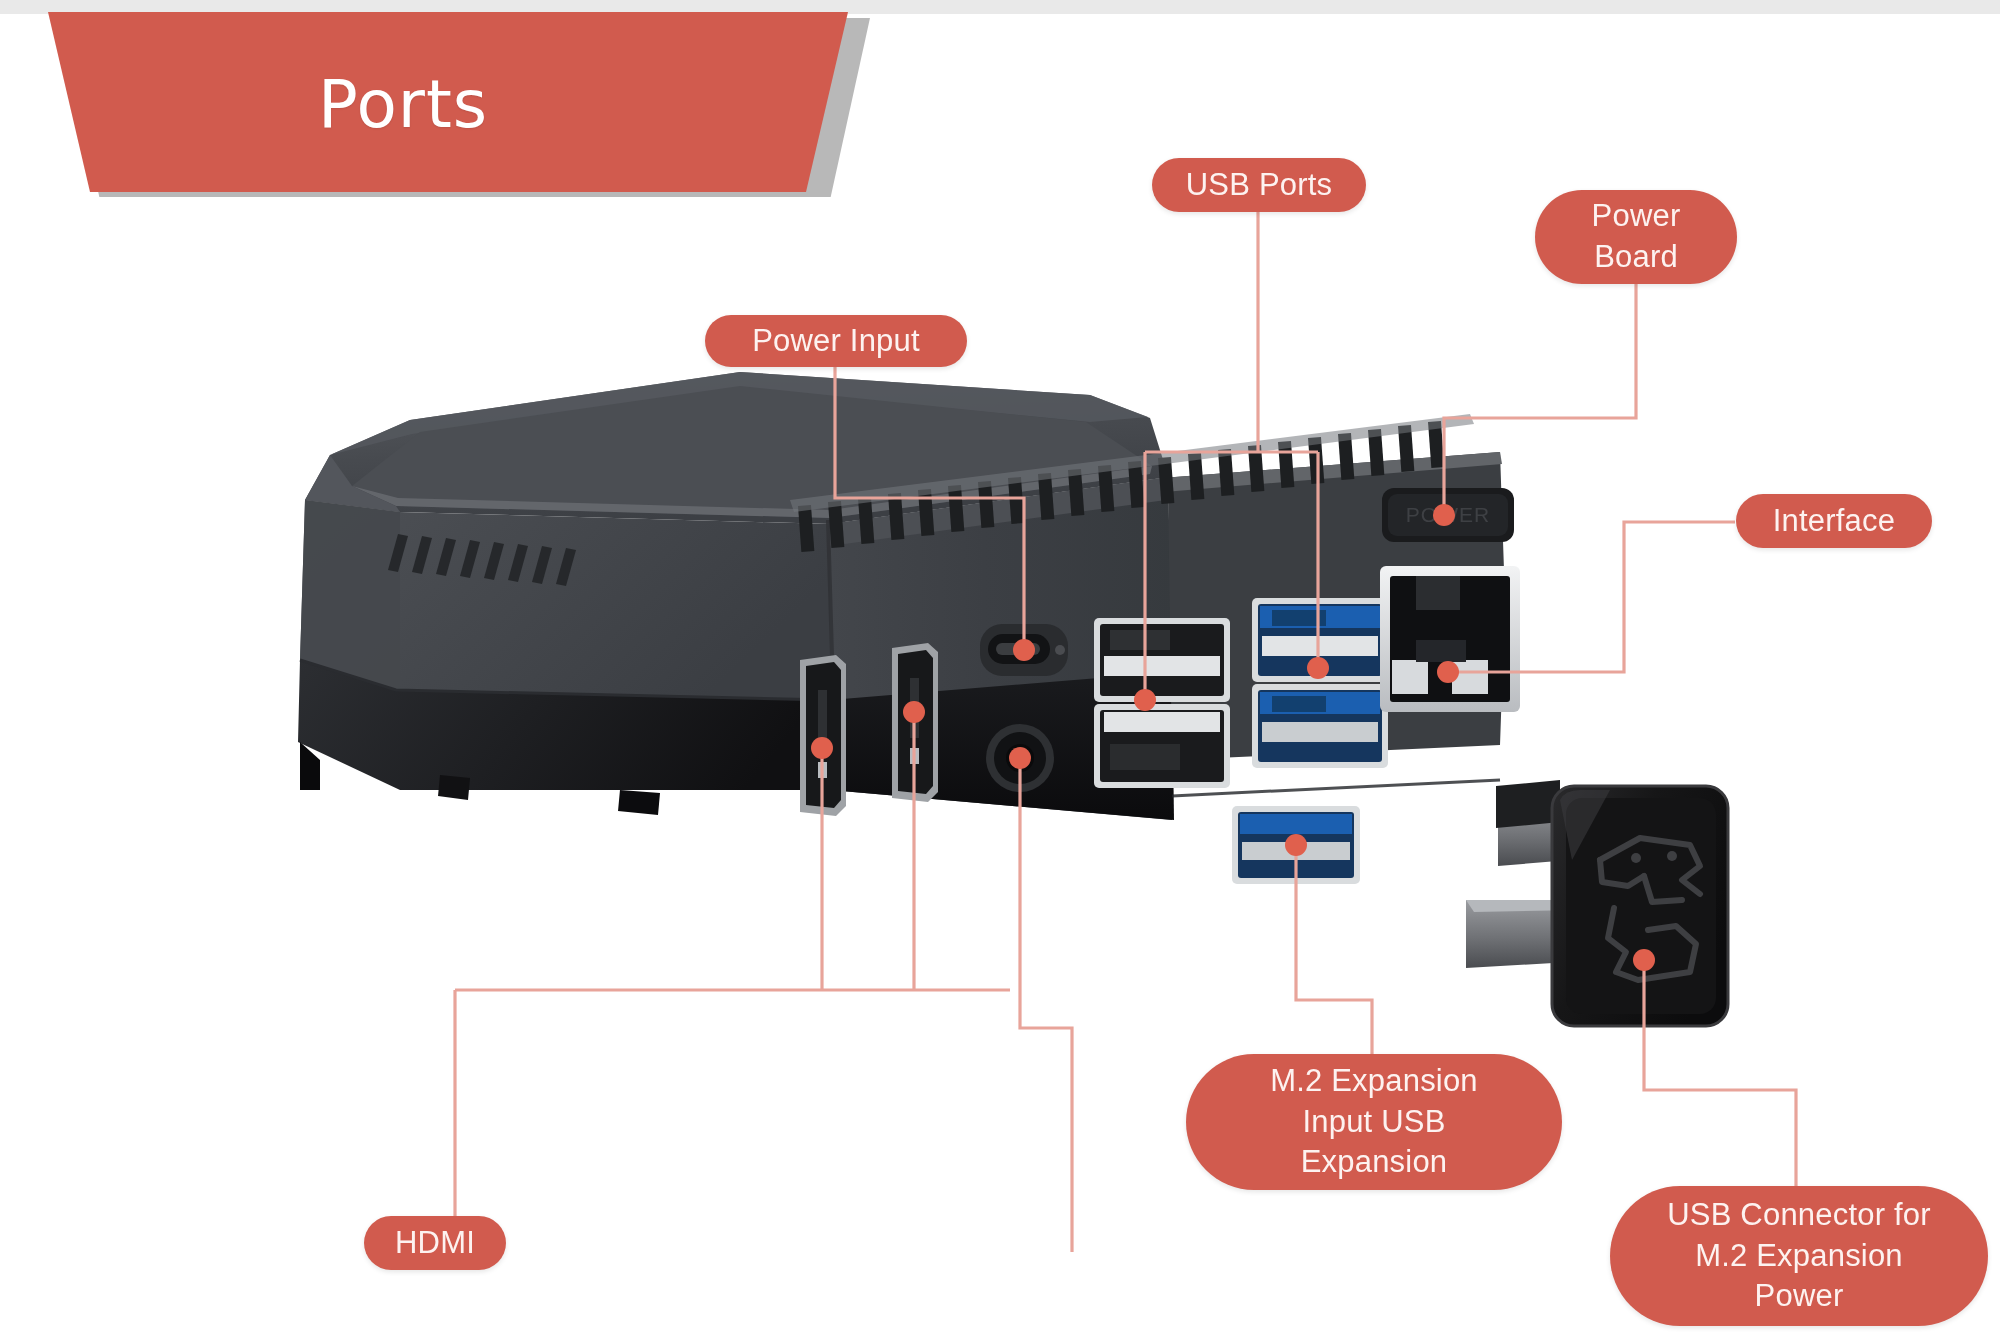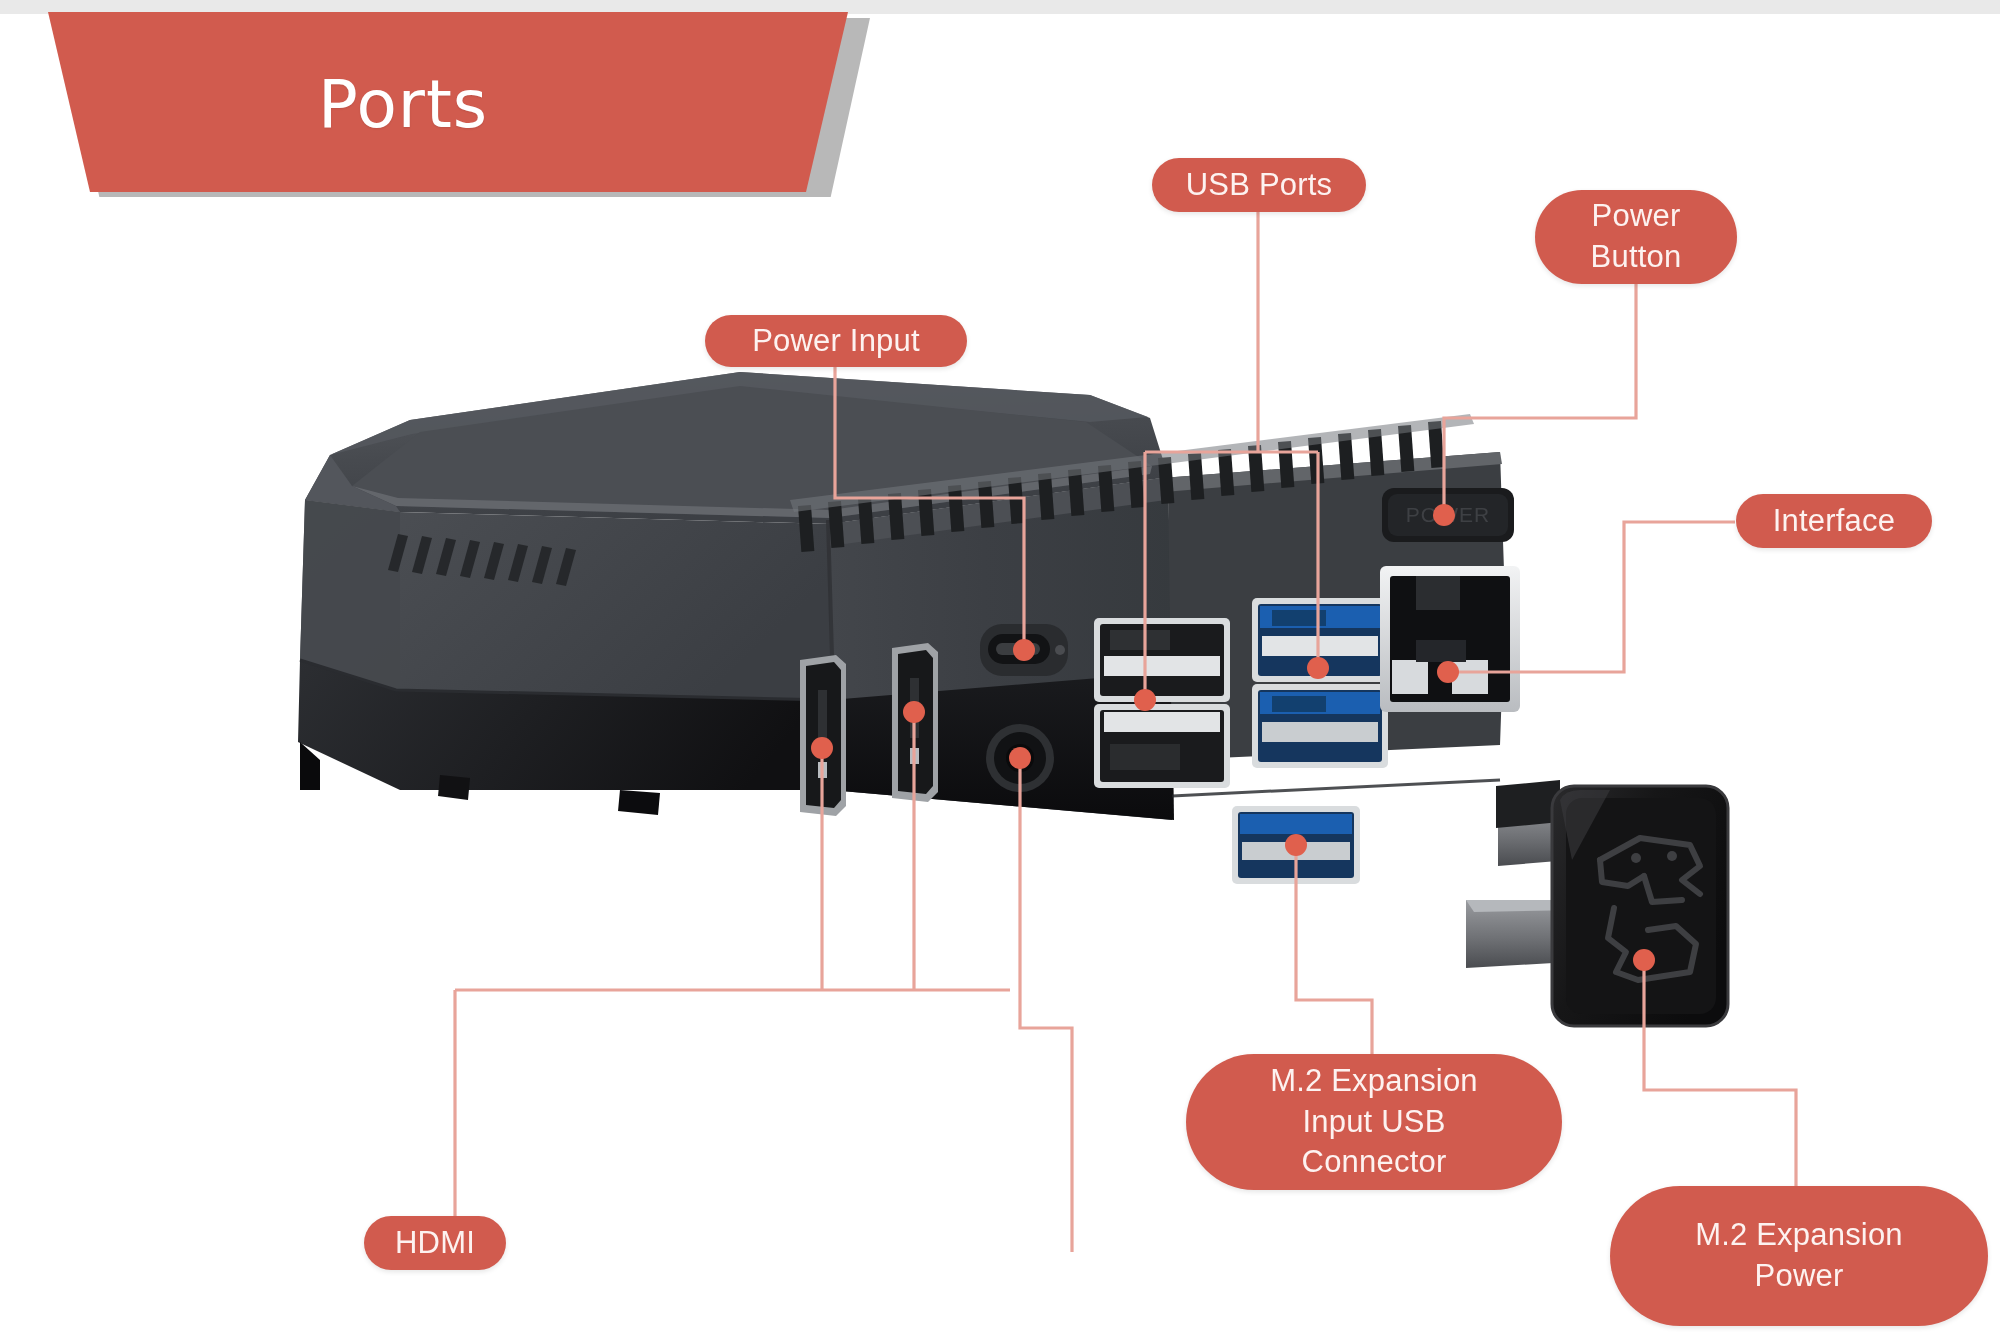--- a/index.html
+++ b/index.html
@@ -353,36 +353,37 @@
   <div class="pill" style="left:1152px; top:158px; width:214px; height:54px;">
     <span>USB Ports</span>
   </div>
 
   <div class="pill" style="left:705px; top:315px; width:262px; height:52px;">
     <span>Power Input</span>
   </div>
 
   <div class="pill multi" style="left:1535px; top:190px; width:202px; height:94px; flex-direction:column;">
     <span>Power</span>
-    <span>Button</span>
+    <span>Board</span>
   </div>
 
   <div class="pill" style="left:1736px; top:494px; width:196px; height:54px;">
     <span>Interface</span>
   </div>
 
   <div class="pill" style="left:364px; top:1216px; width:142px; height:54px;">
     <span>HDMI</span>
   </div>
 
 
   <div class="pill multi" style="left:1186px; top:1054px; width:376px; height:136px; flex-direction:column;">
     <span>M.2 Expansion</span>
     <span>Input USB</span>
-    <span>Connector</span>
+    <span>Expansion</span>
   </div>
 
   <div class="pill multi" style="left:1610px; top:1186px; width:378px; height:140px; flex-direction:column;">
+    <span>USB Connector for</span>
     <span>M.2 Expansion</span>
     <span>Power</span>
   </div>
 
 </div>
 
 </body></html>

